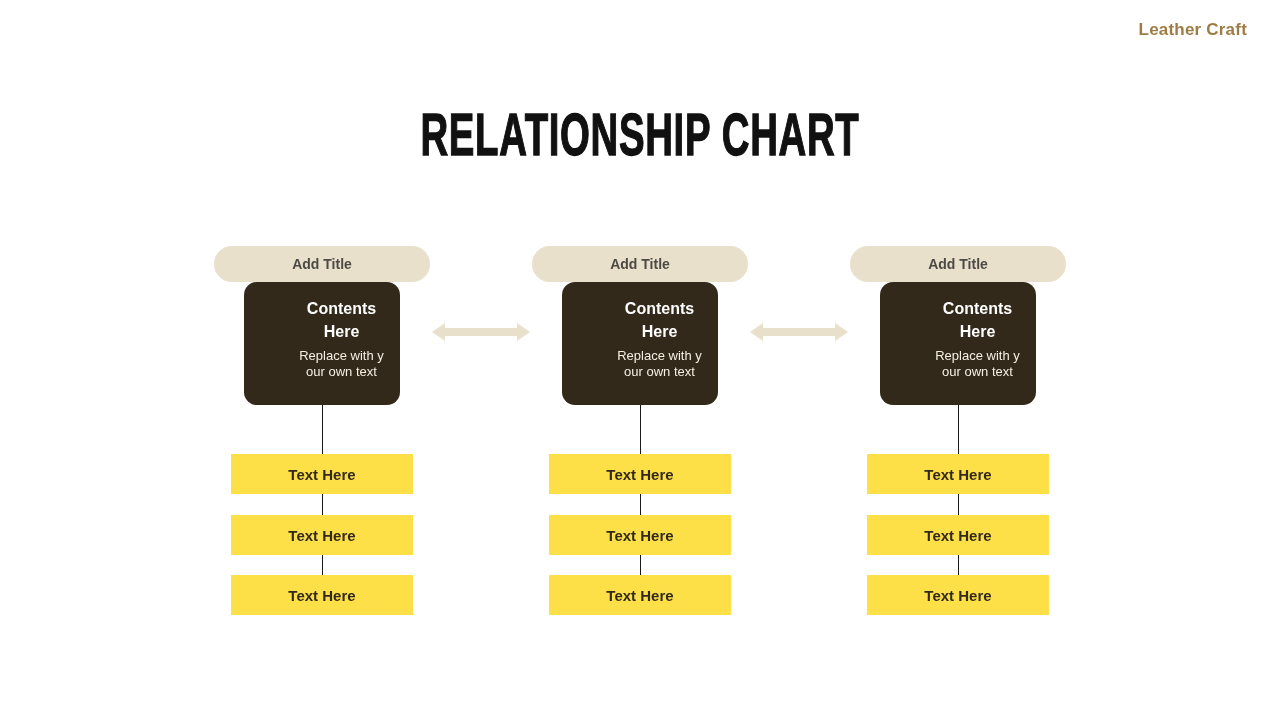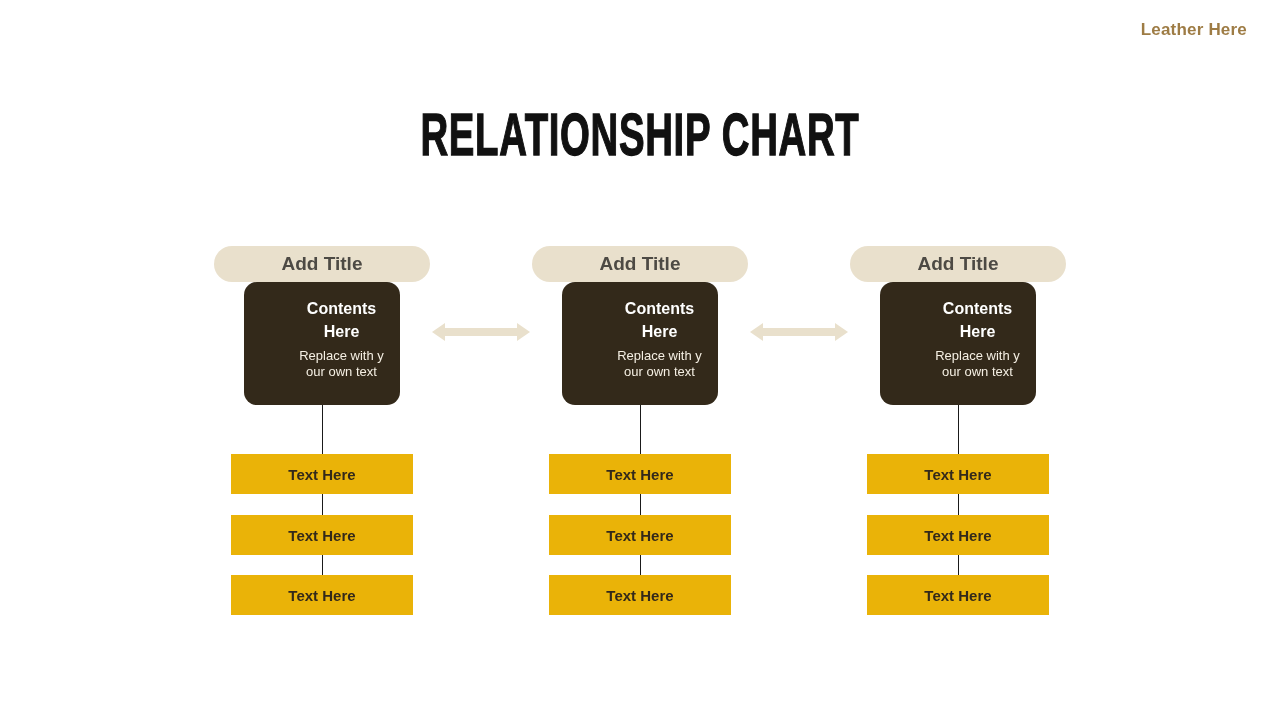--- a/index.html
+++ b/index.html
@@ -20,49 +20,49 @@
   .title-inner{
     display:inline-block;font-size:60px;line-height:62px;
     transform:scaleX(0.64);transform-origin:center;
     -webkit-text-stroke:1.3px #111111;letter-spacing:1px;white-space:nowrap;
   }
   
   .column{position:absolute;top:246px;width:216px;}
   .pill{
     height:36px;border-radius:18px;background:#e9e0cc;
     display:flex;align-items:center;justify-content:center;
-    font-size:19px;font-weight:700;color:#4d4a44;
+    font-size:14px;font-weight:700;color:#4d4a44;
   }
   .contents{
     width:156px;height:123px;margin:0 auto;background:#33291a;
     border-radius:13px;box-sizing:border-box;padding-top:15px;text-align:center;
   }
   .contents-heading{font-size:16px;font-weight:700;color:#ffffff;line-height:23px;}
   .contents-body{margin-top:5px;font-size:13px;color:#f5efe3;line-height:16px;}
   .tline{display:block;padding-left:39px;}
   .vline{width:1px;background:#1a1a1a;margin:0 auto;}
   .v1{height:49px;} .v2{height:21px;} .v3{height:20px;}
   .item{
-    width:182px;height:40px;margin:0 auto;background:#eab308;
+    width:182px;height:40px;margin:0 auto;background:#fde047;
     display:flex;align-items:center;justify-content:center;
     font-size:15px;font-weight:700;color:#33291a;
   }
   
   .arrow{position:absolute;top:323px;width:98px;height:18px;display:flex;align-items:center;}
   .ah{width:0;height:0;border-top:9px solid transparent;border-bottom:9px solid transparent;}
   .ah.left{border-right:13px solid #e9e0cc;}
   .ah.right{border-left:13px solid #e9e0cc;}
   .shaft{flex:1;height:8px;background:#e9e0cc;}
 </style>
 </head>
 <body>
 
 <div class="slide">
 
-  <div class="brand">Leather Here</div>
+  <div class="brand">Leather Craft</div>
 
   <h1 class="title"><span class="title-inner">RELATIONSHIP CHART</span></h1>
 
   <div class="column" style="left:214px">
     <div class="pill">
       <span>Add Title</span>
     </div>
     <div class="contents">
       <div class="contents-heading">
         <span class="tline">Contents</span>

